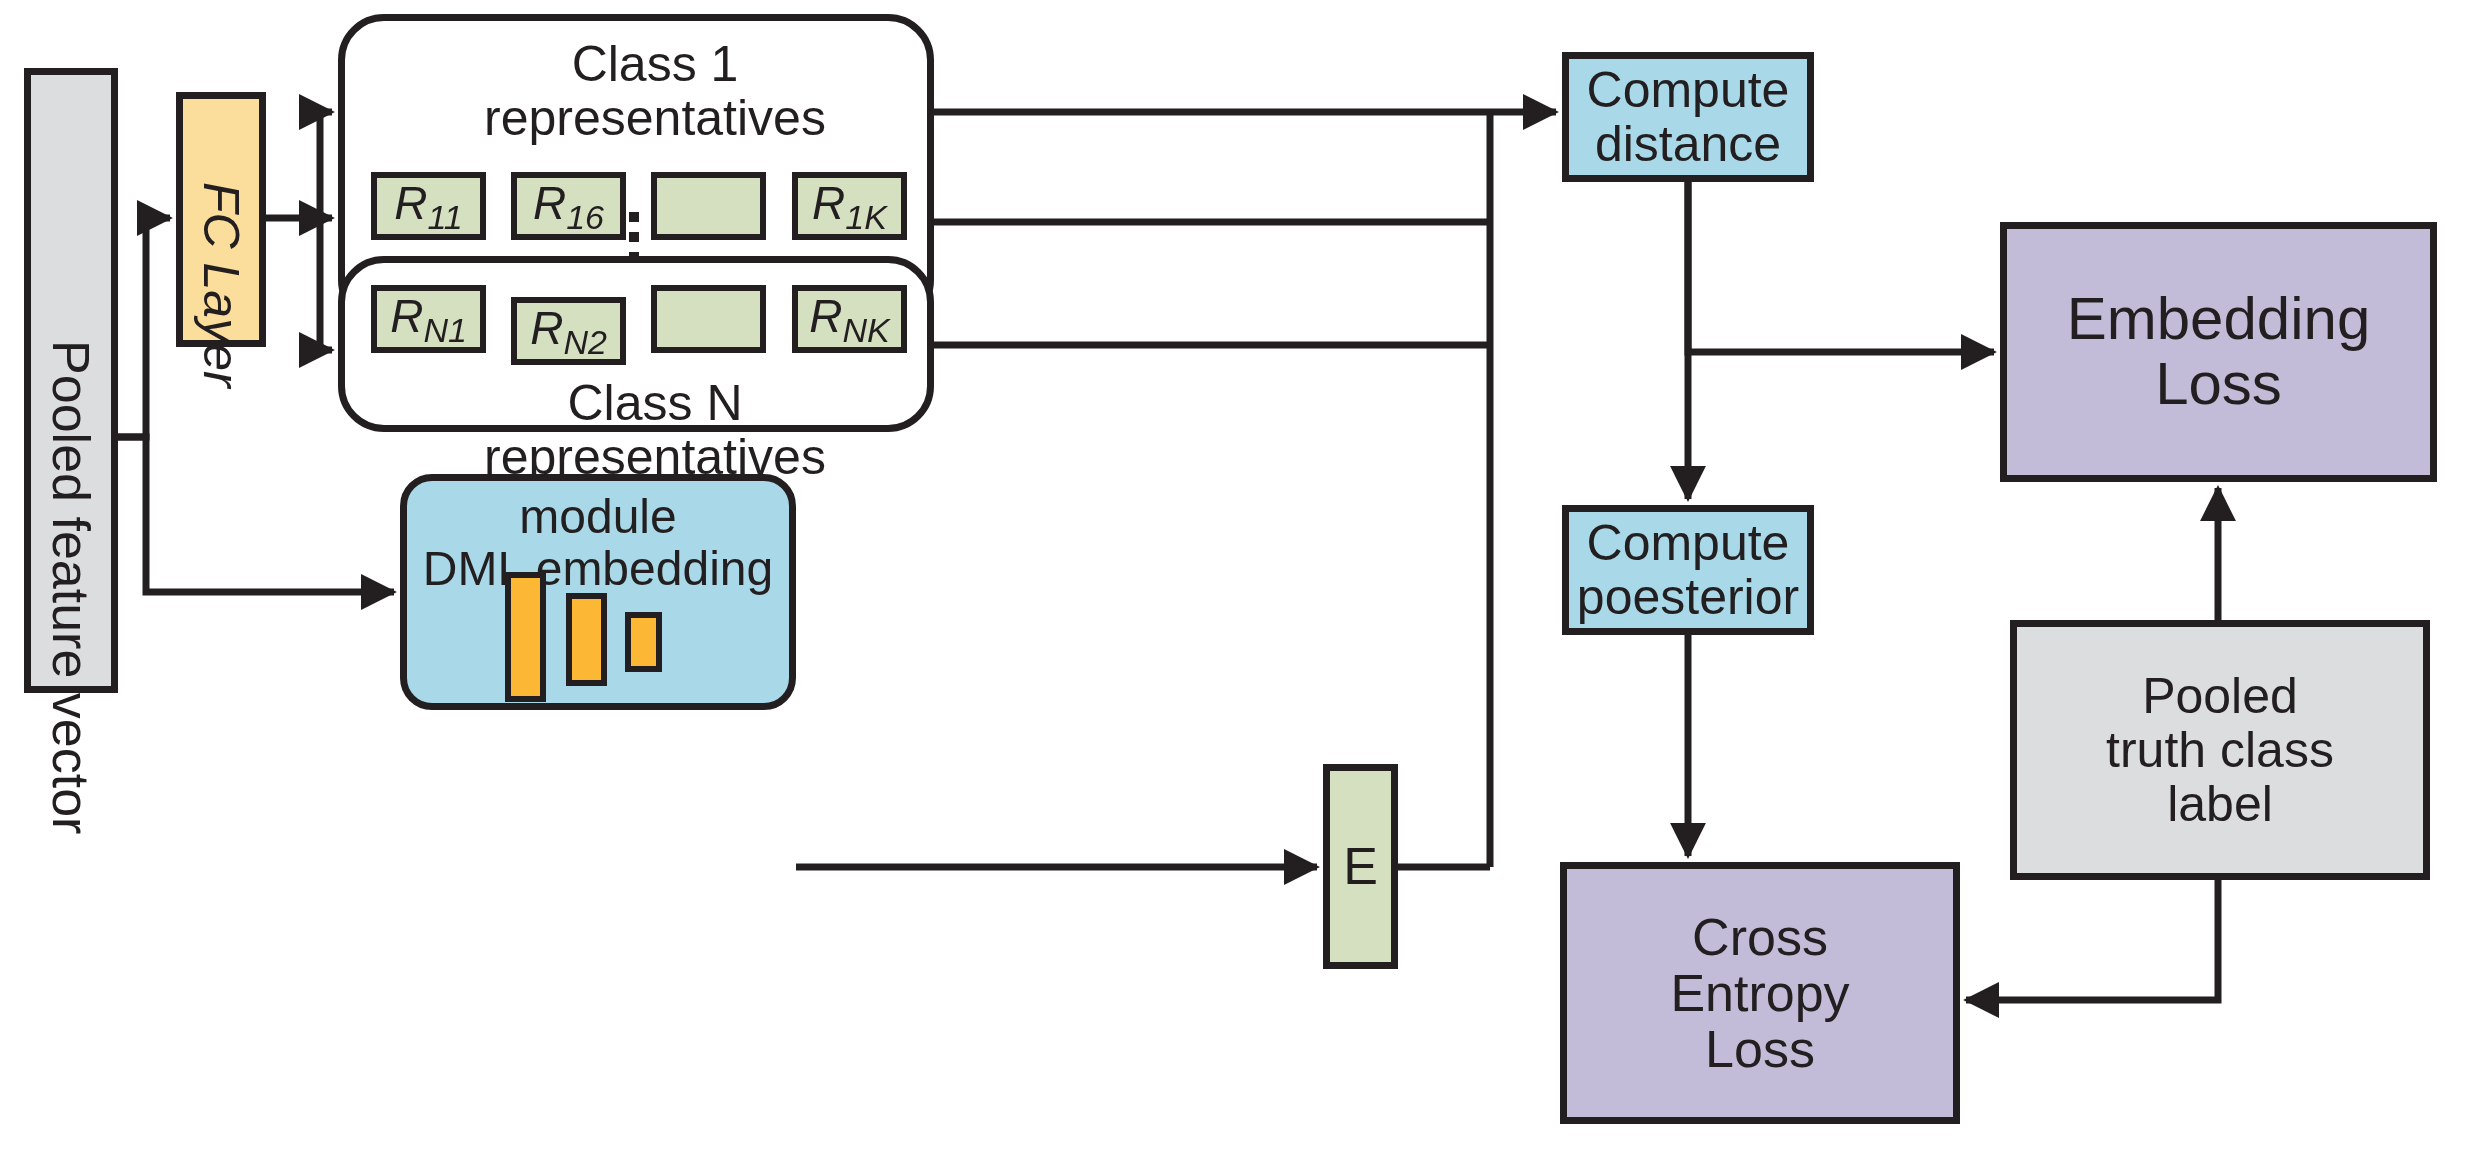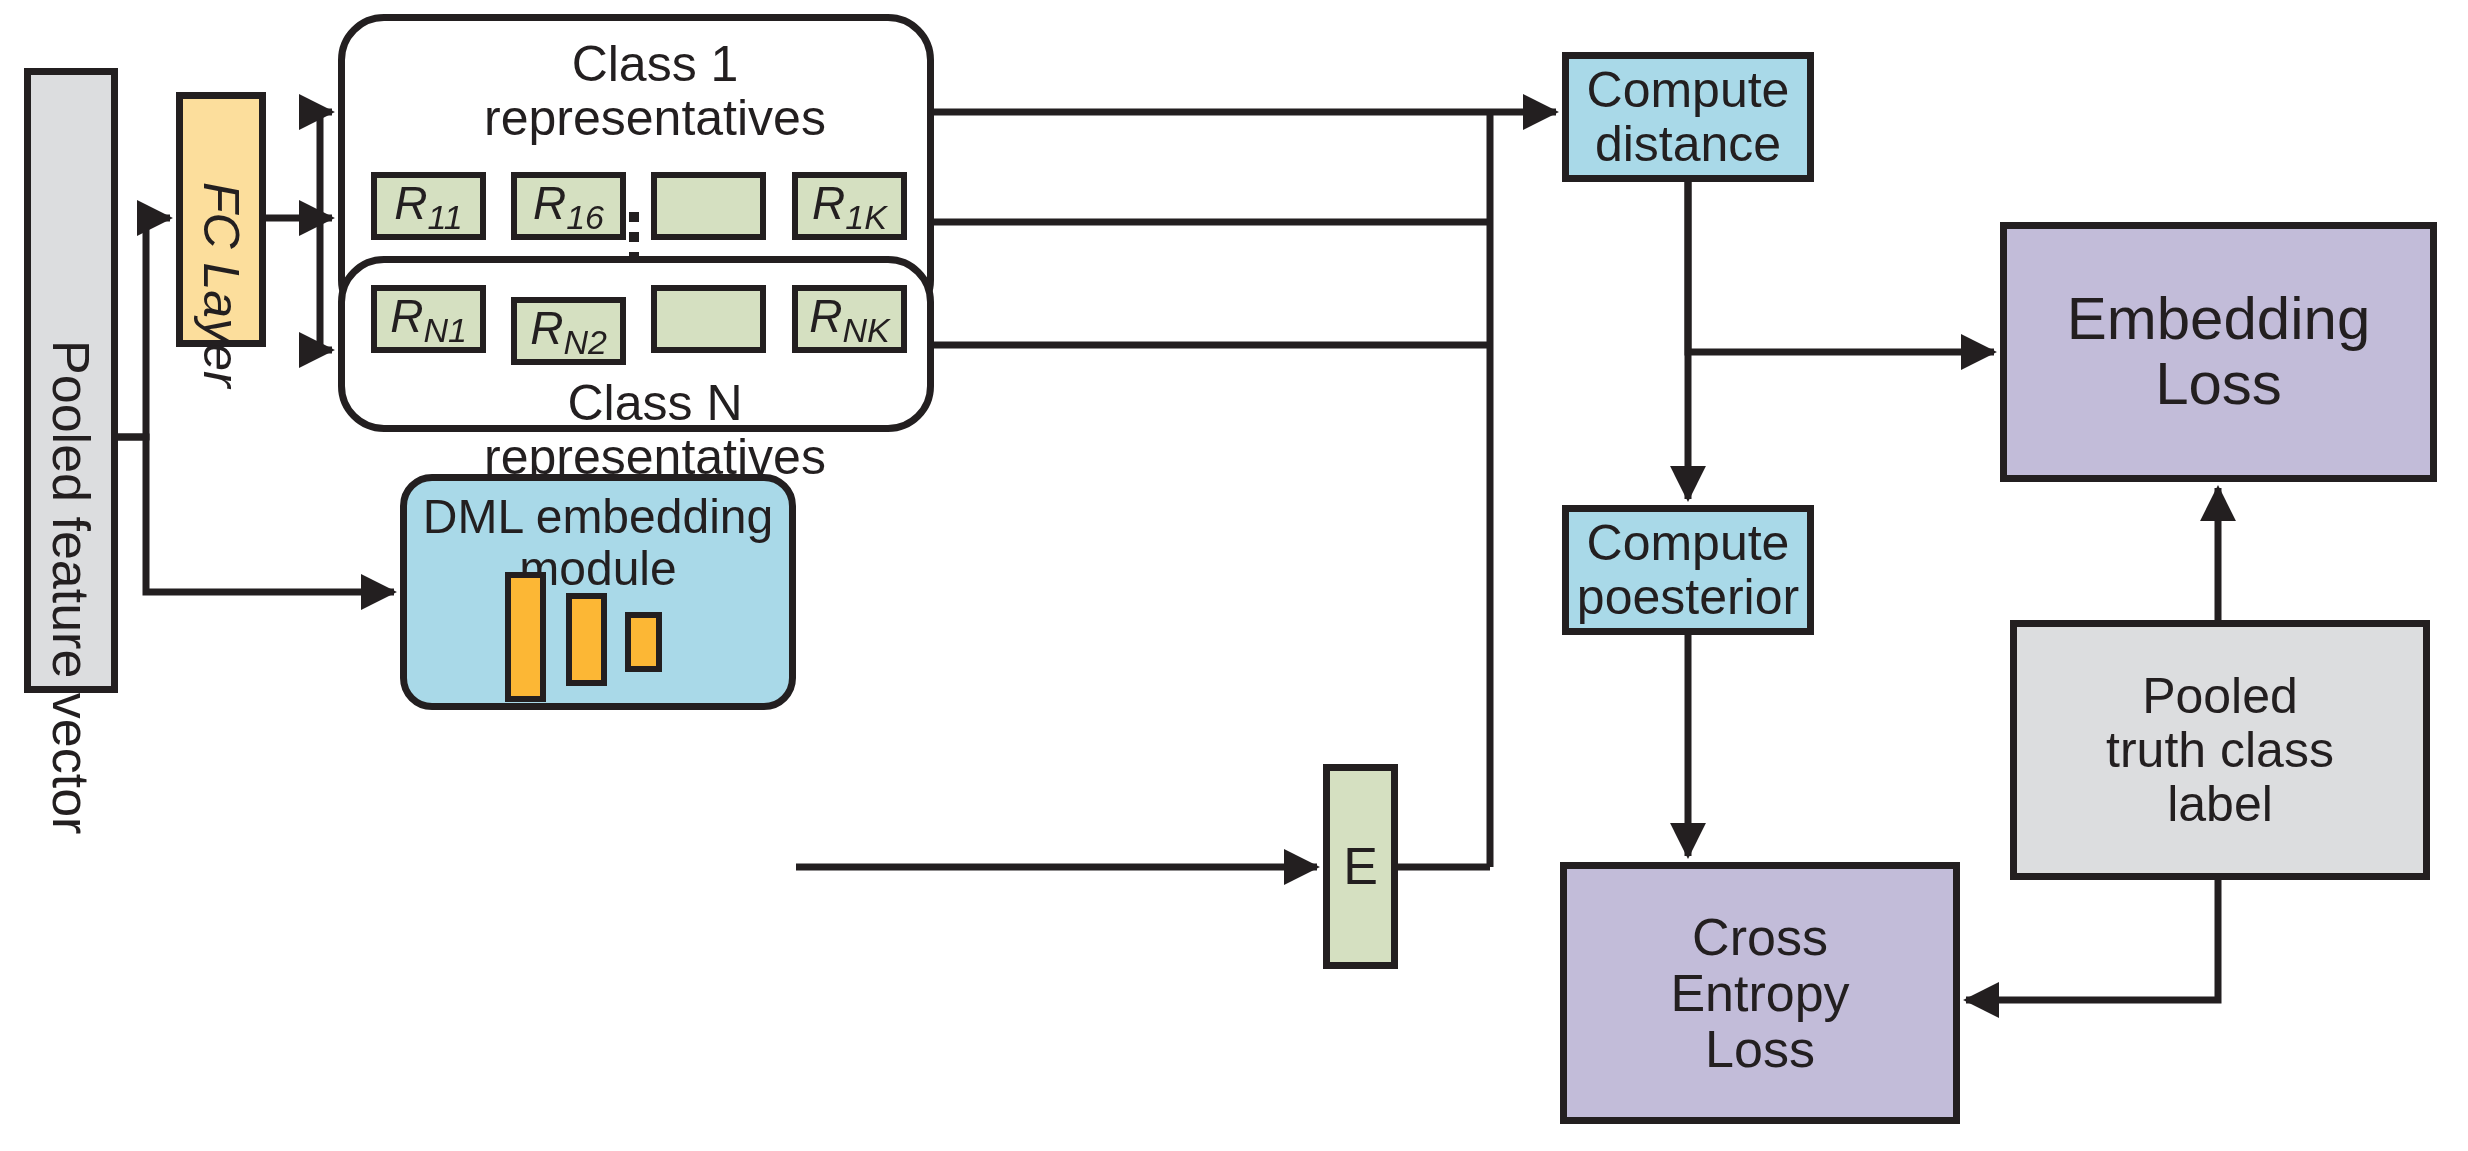--- a/index.html
+++ b/index.html
@@ -264,22 +264,22 @@
       <span><span>R</span><span class="sub">NK</span></span>
     </div>
     <div class="group-label" id="classN-label">
       <div>Class N</div>
       <div>representatives</div>
     </div>
   </div>
 
   <div id="dml">
     <div id="dml-label">
+      <div>module</div>
       <div>DML embedding</div>
-      <div>module</div>
     </div>
     <div class="dml-bar" id="dml-bar-1"></div>
     <div class="dml-bar" id="dml-bar-2"></div>
     <div class="dml-bar" id="dml-bar-3"></div>
   </div>
 
   <div class="node" id="ebox">
     <span class="txt">E</span>
   </div>
 

